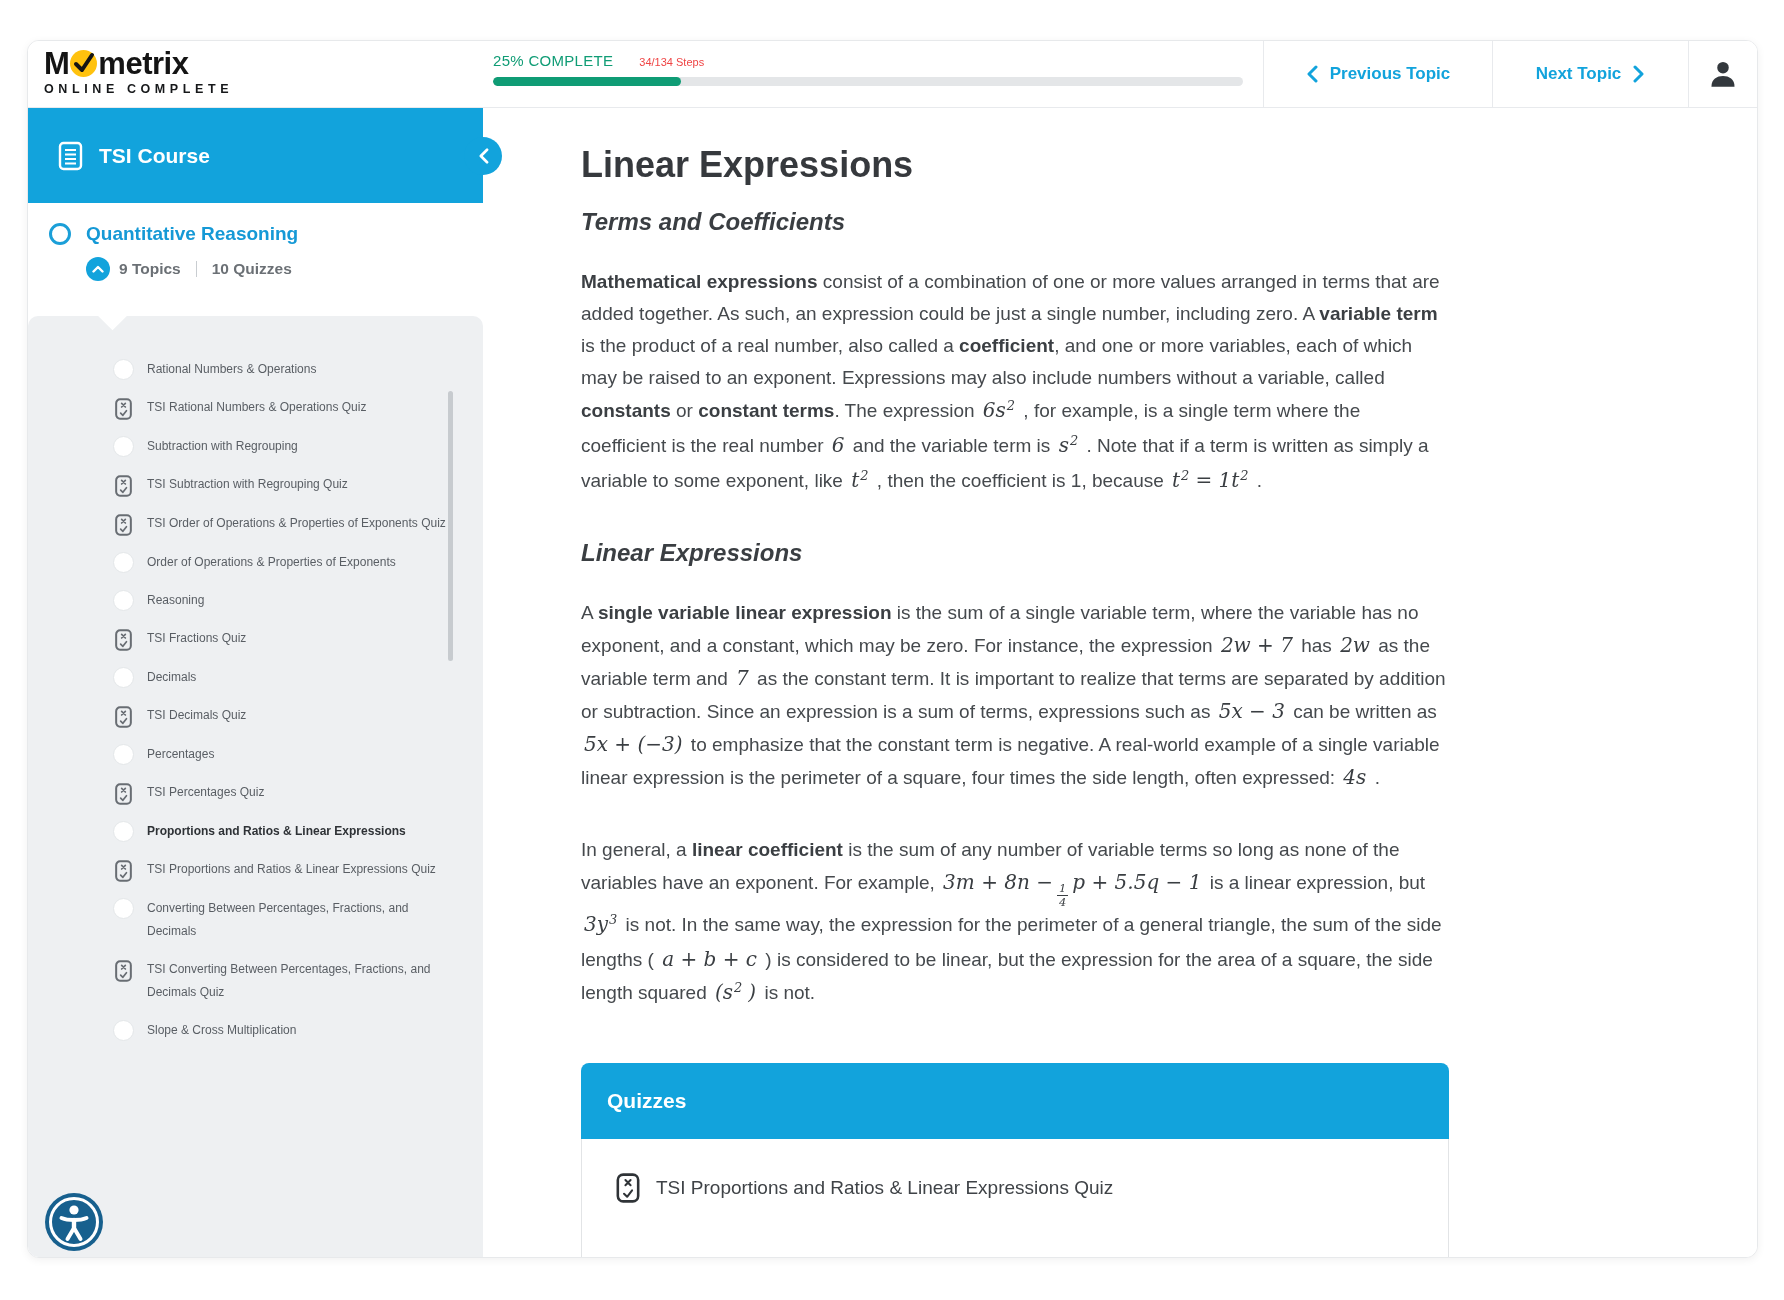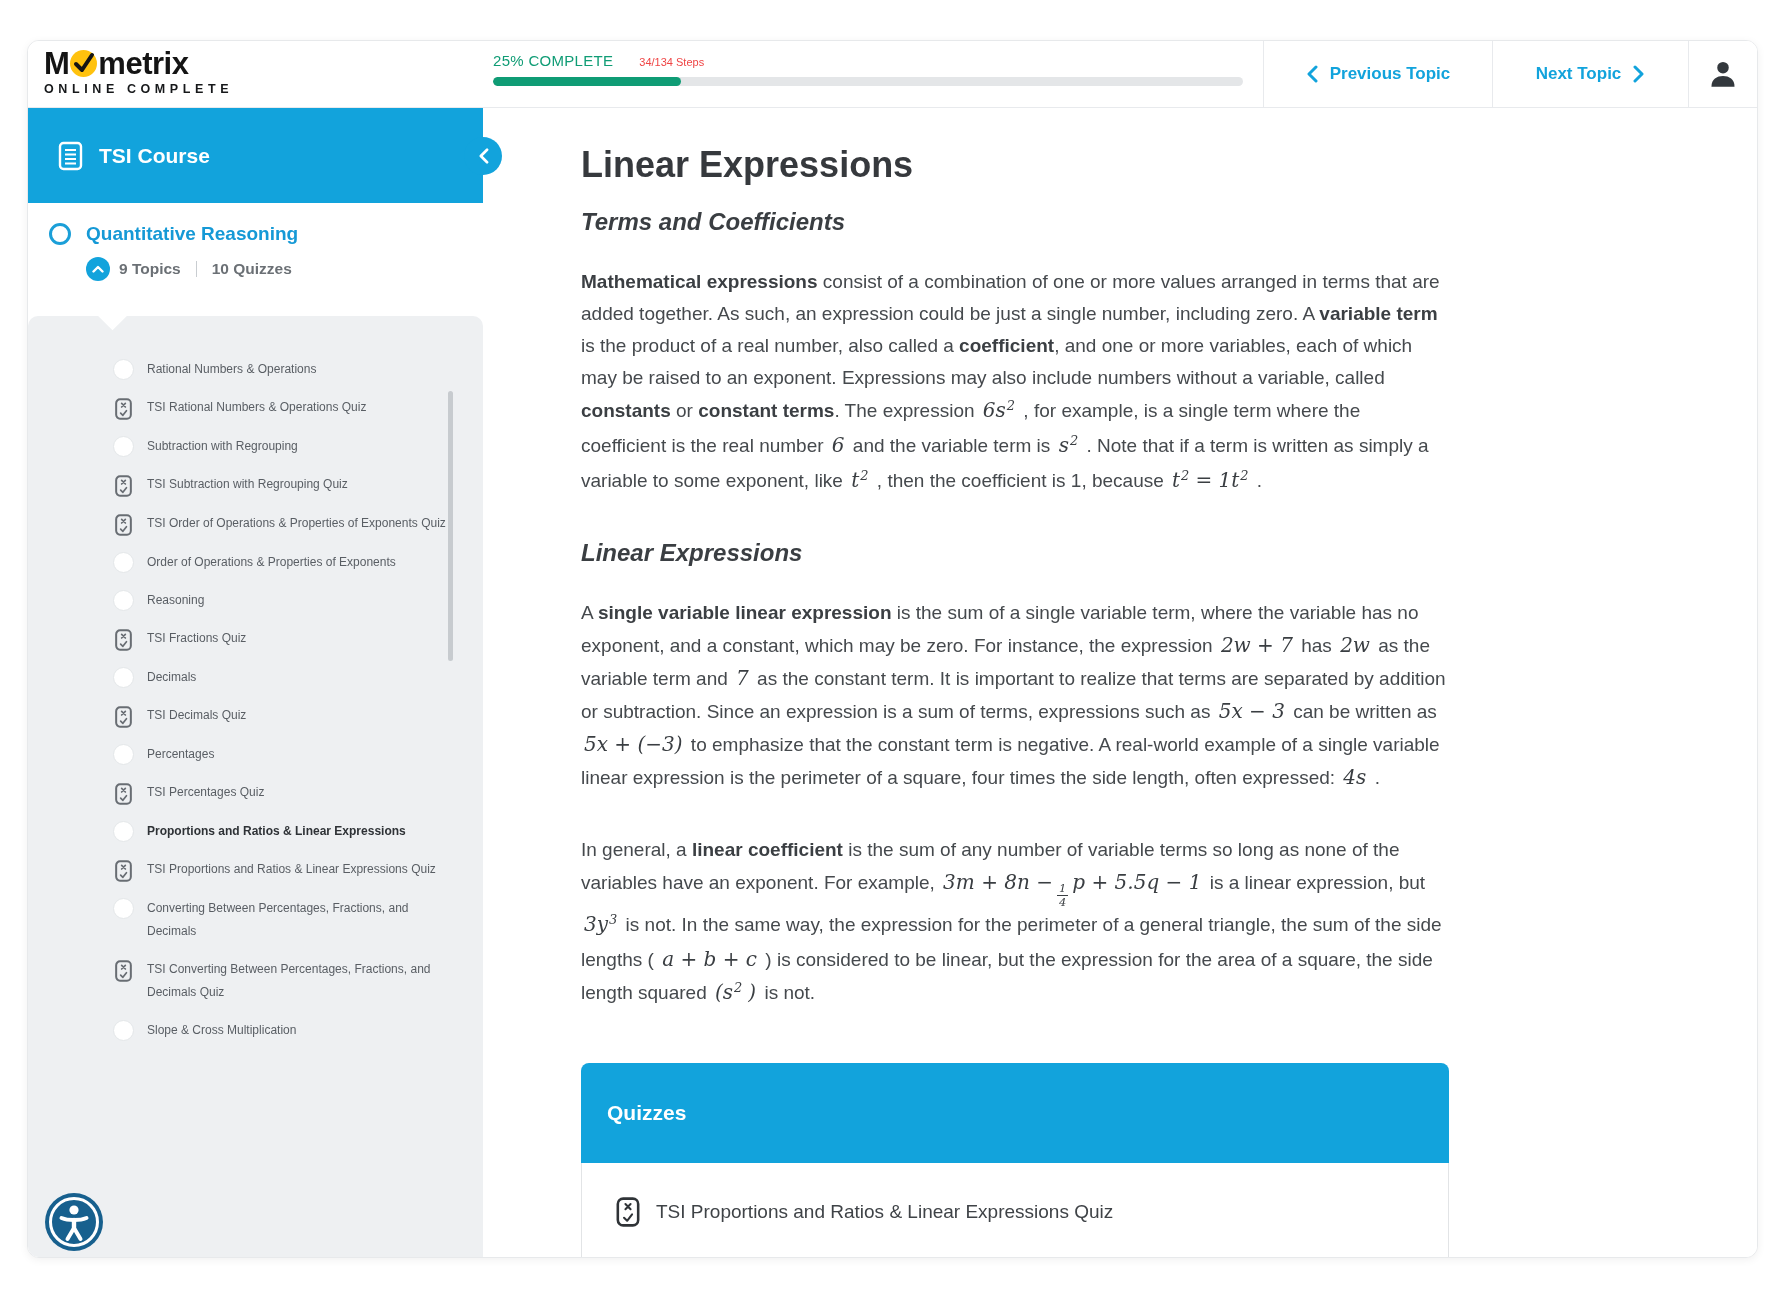--- a/index.html
+++ b/index.html
@@ -73,21 +73,21 @@
   p.para { font-size:19px; line-height:32px; color:#45494d; margin:0 0 40px; }
   p.para b { color:#3b3f43; }
   .math { font-family:"DejaVu Serif","Liberation Serif",serif; font-style:italic; font-size:20px; color:#3a3e42; padding:0 3px; }
   .math sup { font-size:13px; font-style:italic; position:relative; top:-7px; vertical-align:baseline; margin-left:1px; }
   .frac { display:inline-flex; flex-direction:column; align-items:center; font-family:"DejaVu Serif","Liberation Serif",serif;
     font-style:italic; font-size:11.5px; line-height:1.1; vertical-align:-3px; color:#3a3e42; padding:0 1px; }
   .frac .num { display:block; padding:0 2px; }
   .frac .den { display:block; border-top:1px solid currentColor; padding:0 2px; }
   
   .quizzes { margin-top:52px; width:868px; }
-  .quiz-banner { height:100px; background:var(--accent-blue,#12a3dc); border-radius:8px 8px 0 0;
+  .quiz-banner { height:76px; background:var(--accent-blue,#12a3dc); border-radius:8px 8px 0 0;
     display:flex; align-items:center; padding-left:26px; }
   .quiz-banner span { color:#fff; font-weight:800; font-size:21px; }
   .quiz-box { border:1px solid #e2e4e6; border-top:none; height:240px; padding:34px 0 0 34px; background:#fff; }
   .quiz-link { display:flex; align-items:center; gap:16px; text-decoration:none; cursor:pointer; }
   .quiz-link span { font-size:19px; color:#3f4347; }
   
   .a11y { position:absolute; left:45px; top:1193px; width:58px; height:58px; border-radius:50%;
     border:none; background:transparent; padding:0; cursor:pointer; z-index:10; }
 </style>
 </head>

